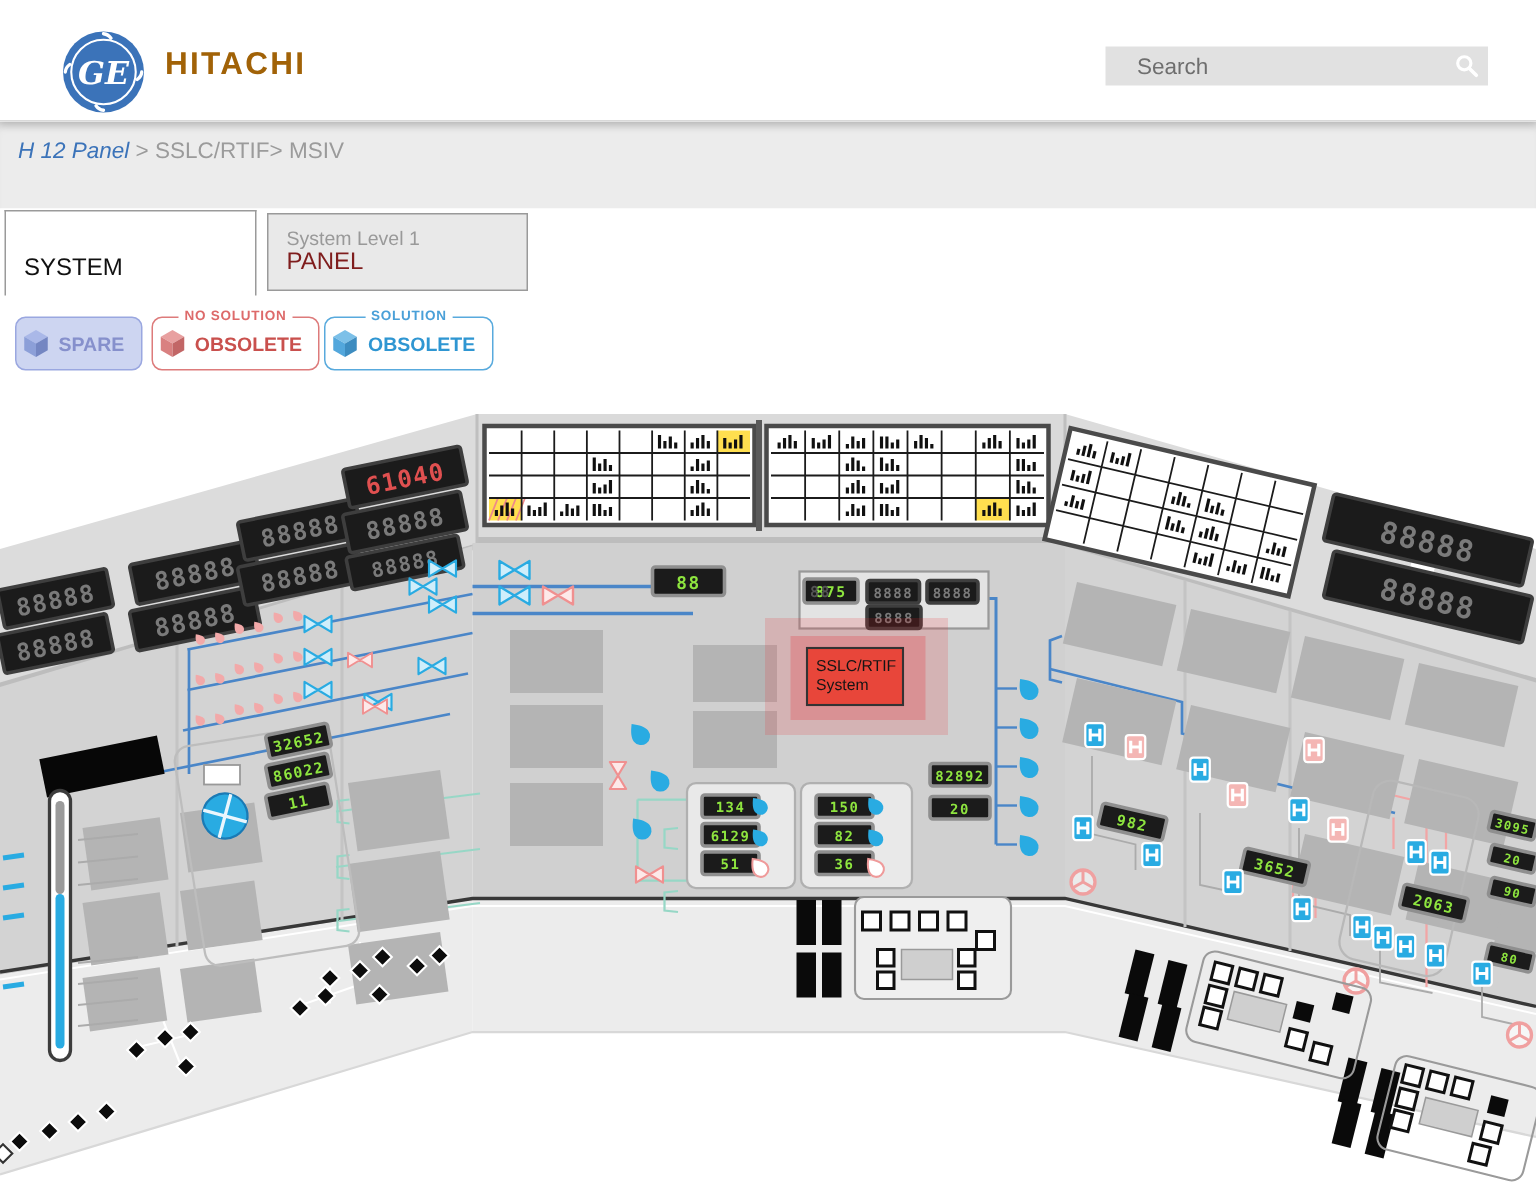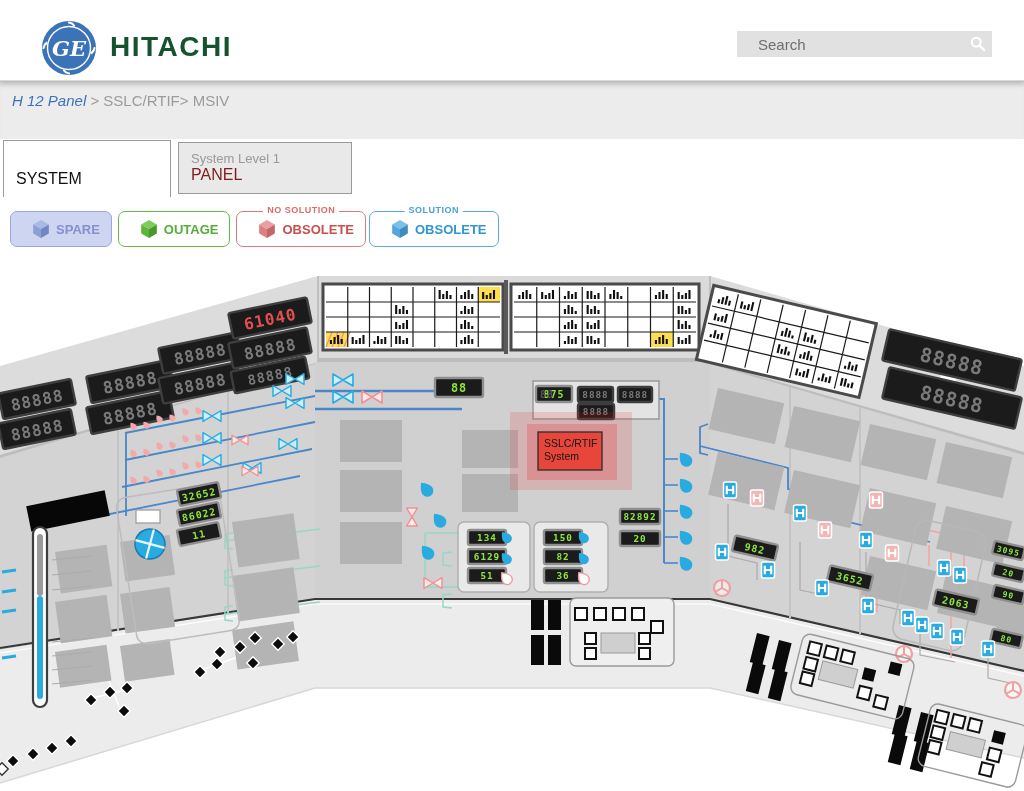--- a/index.html
+++ b/index.html
@@ -3,21 +3,21 @@
 <meta charset="utf-8">
 <style>
   html,body{margin:0;padding:0;background:#fff;}
   body{font-family:"Liberation Sans",sans-serif;}
   #page{position:relative;width:1024px;height:791px;background:#fff;overflow:hidden;}
 
   
   #header{position:absolute;left:0;top:0;width:1024px;height:80px;background:#fff;
           border-bottom:1px solid #d9d9d9;box-shadow:0 3px 5px rgba(0,0,0,.14);z-index:5;}
   #logo{position:absolute;left:40px;top:19px;width:58px;height:58px;}
-  #brand{position:absolute;left:110px;top:31px;font-size:28px;font-weight:800;letter-spacing:1.5px;color:#14532d;}
+  #brand{position:absolute;left:110px;top:31px;font-size:21px;font-weight:800;letter-spacing:1.5px;color:#a16207;}
   #search-wrap{position:absolute;left:737px;top:31px;width:255px;height:26px;background:#e1e1e1;}
   #search-wrap input{position:absolute;left:0;top:0;width:100%;height:100%;border:none;background:transparent;
           font-family:"Liberation Sans",sans-serif;font-size:15px;color:#555;padding:0 30px 0 21px;outline:none;box-sizing:border-box;}
   #search-wrap input::placeholder{color:#6e6e6e;}
   #search-icon{position:absolute;right:6px;top:5px;}
 
   
   #crumbbar{position:absolute;left:0;top:81px;width:1024px;height:58px;background:#ececec;
             box-shadow:inset 0 7px 7px -5px rgba(0,0,0,.13);z-index:4;}
   #crumb{position:absolute;left:12px;top:11px;font-size:15px;color:#9b9b9b;}
@@ -29,21 +29,21 @@
   .tab .sub{position:absolute;left:12px;top:8px;font-size:13px;color:#999;}
   .tab .lab{position:absolute;left:12px;bottom:9px;font-size:16px;color:#7f1d1d;}
   .tab.active{background:#fff;border-bottom:none;}
   .tab.active .lab{color:#111;}
   #tab0{left:3px;top:1px;width:168px;height:57px;}
   #tab1{left:178px;top:3px;width:174px;height:52px;}
   #tab2{left:364px;top:3px;width:169px;height:52px;}
 
   
   #legend{position:absolute;left:10px;top:211px;display:flex;gap:6px;z-index:4;}
-  .chip{position:relative;display:flex;align-items:center;gap:6px;height:24px;padding:5px 11px 5px 21px;
+  .chip{position:relative;display:flex;align-items:center;gap:6px;height:24px;padding:5px 11px 5px 4px;
         border:1.5px solid;border-radius:7px;font-size:13px;font-weight:600;background:#fff;cursor:pointer;}
   .chip.spare{background:#cdd5f1;border-color:#9aa7e0;color:#8690cc;}
   .chip.outage{border-color:#63bb45;color:#55ad36;}
   .chip.obs-ns{border-color:#dd7b7b;color:#c9504d;}
   .chip.obs-s{border-color:#58aadd;color:#2f96d2;margin-left:-3px;}
   .chip .badge{position:absolute;top:-7px;left:50%;transform:translateX(-50%);font-size:9px;font-weight:700;
         background:#fff;padding:0 4px;white-space:nowrap;letter-spacing:.5px;}
   .chip.obs-ns .badge{color:#dd6a6a;}
   .chip.obs-s .badge{color:#4aa0d8;}
 
@@ -96,28 +96,20 @@
   </div>
 
   <div id="legend">
     <div class="chip spare">
       <svg width="18" height="20" viewBox="-10 -11 20 22">
         <path d="M0,-10 L8.7,-5 L0,0 L-8.7,-5 Z" fill="#aab8e8"></path>
           <path d="M-8.7,-5 L0,0 L0,10 L-8.7,5 Z" fill="#8c9fd8"></path>
           <path d="M8.7,-5 L0,0 L0,10 L8.7,5 Z" fill="#7486c2"></path>
       </svg>
       <span>SPARE</span>
-    </div>
-    <div class="chip outage">
-      <svg width="18" height="20" viewBox="-10 -11 20 22">
-        <path d="M0,-10 L8.7,-5 L0,0 L-8.7,-5 Z" fill="#7ecb5e"></path>
-          <path d="M-8.7,-5 L0,0 L0,10 L-8.7,5 Z" fill="#5cb53c"></path>
-          <path d="M8.7,-5 L0,0 L0,10 L8.7,5 Z" fill="#47992c"></path>
-      </svg>
-      <span>OUTAGE</span>
     </div>
     <div class="chip obs-ns">
       <span class="badge">NO SOLUTION</span>
       <svg width="18" height="20" viewBox="-10 -11 20 22">
         <path d="M0,-10 L8.7,-5 L0,0 L-8.7,-5 Z" fill="#e8a0a0"></path>
           <path d="M-8.7,-5 L0,0 L0,10 L-8.7,5 Z" fill="#d98080"></path>
           <path d="M8.7,-5 L0,0 L0,10 L8.7,5 Z" fill="#c26666"></path>
       </svg>
       <span>OBSOLETE</span>
     </div>

